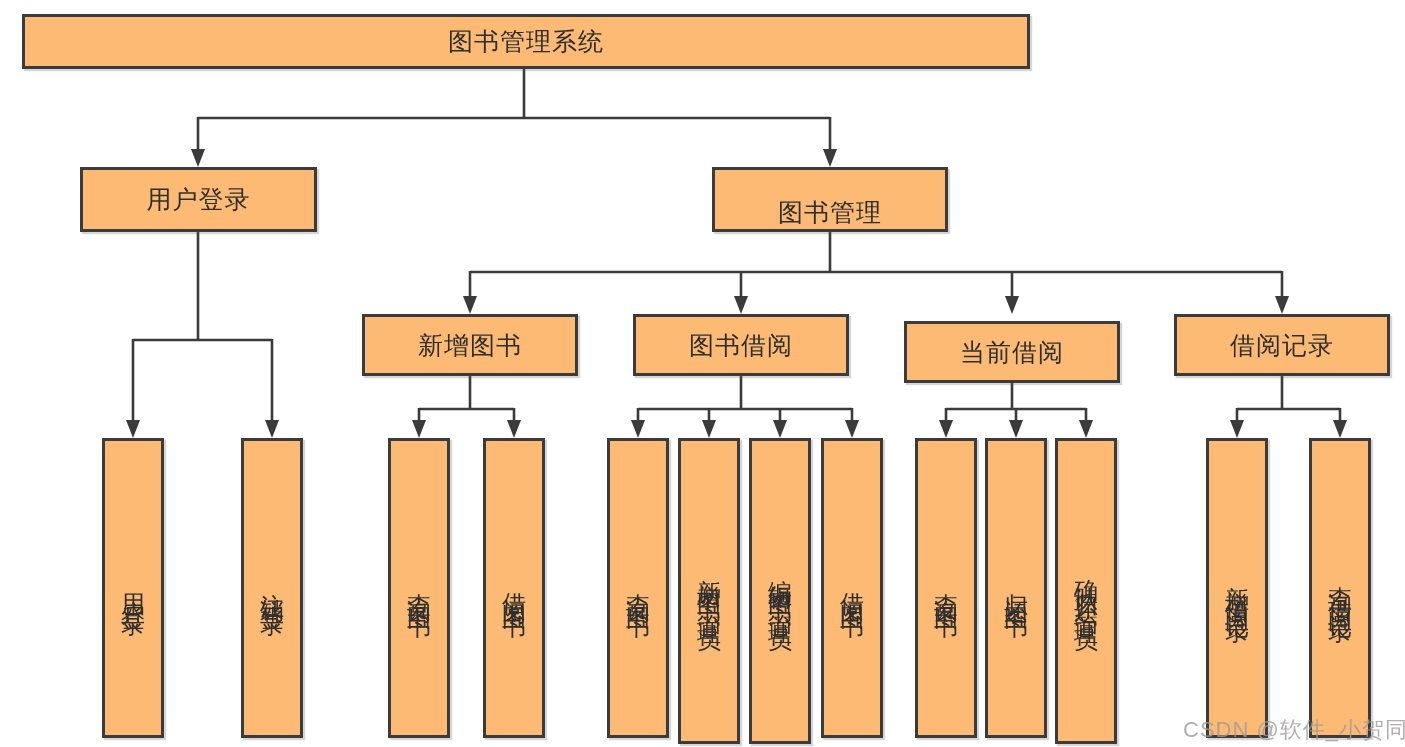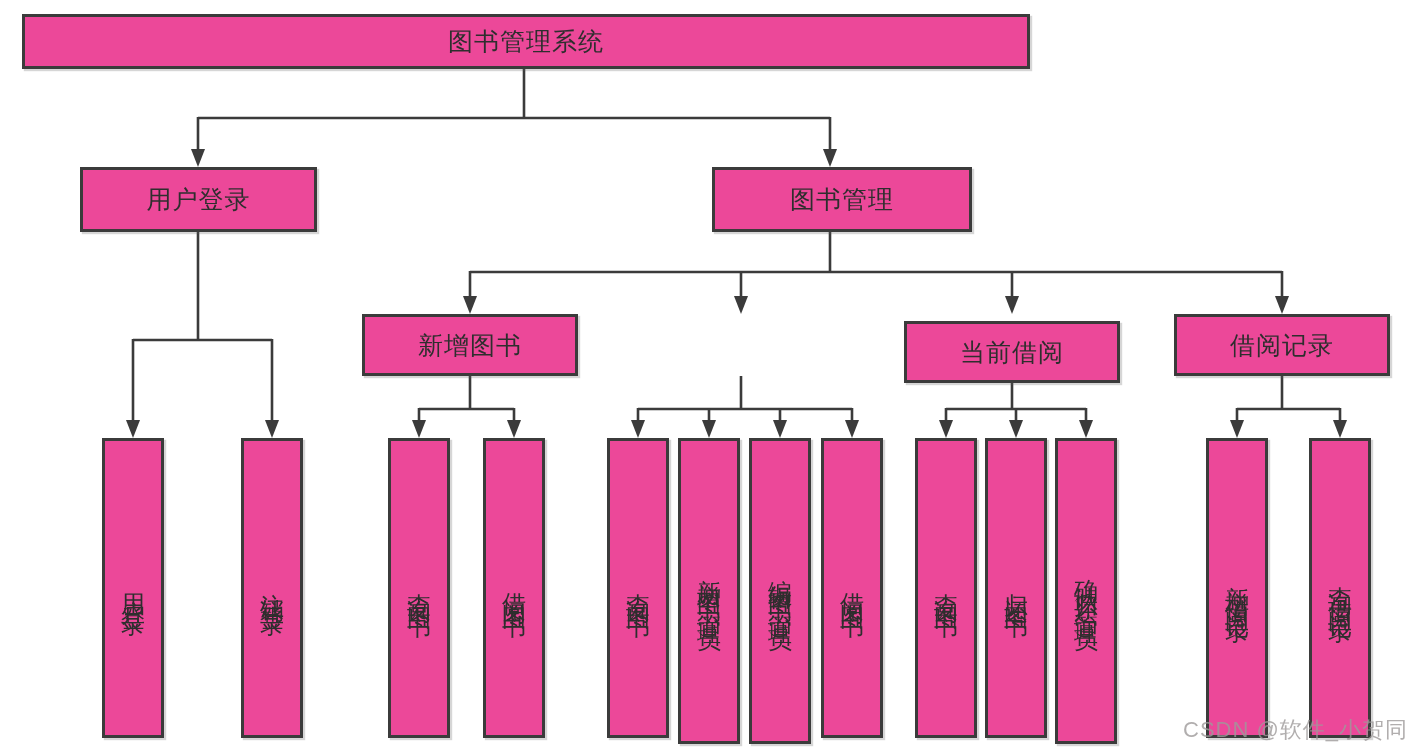--- a/index.html
+++ b/index.html
@@ -15,21 +15,21 @@
     width:1405px;height:747px;
     background:var(--bg);
     overflow:hidden;
   }
   .connectors{
     position:absolute;left:0;top:0;width:1405px;height:747px;
     pointer-events:none;
   }
   .box{
     position:absolute;
-    background:#ec4899;
+    background:#fdba74;
     border:3px solid var(--line);
     box-shadow:2px 2px 1px rgba(90,90,90,0.25);
     display:flex;align-items:center;justify-content:center;
     color:var(--text);
     font-size:25px;
     letter-spacing:1px;
     white-space:nowrap;
     z-index:2;
   }
   .box.leaf{
@@ -126,27 +126,30 @@
     </g>
   </svg>
 
   <div class="box" style="left:22px;top:14px;width:1008px;height:55px;">
     <span>图书管理系统</span>
   </div>
 
   <div class="box" style="left:80px;top:167px;width:237px;height:65px;">
     <span>用户登录</span>
   </div>
-  <div class="box" style="left:712px;top:167px;width:260px;height:65px;">
+  <div class="box" style="left:712px;top:167px;width:236px;height:65px;align-items:flex-end;">
     <span>图书管理</span>
   </div>
 
   <div class="box" style="left:362px;top:314px;width:216px;height:62px;">
     <span>新增图书</span>
   </div>
+  <div class="box" style="left:633px;top:314px;width:216px;height:62px;">
+    <span>图书借阅</span>
+  </div>
   <div class="box" style="left:904px;top:314px;width:216px;height:62px;margin-top:7px;">
     <span>当前借阅</span>
   </div>
   <div class="box" style="left:1174px;top:314px;width:216px;height:62px;justify-content:center;">
     <span>借阅记录</span>
   </div>
 
   <div class="box leaf" style="left:102px;">
     <span class="vtext">用户登录</span>
   </div>

